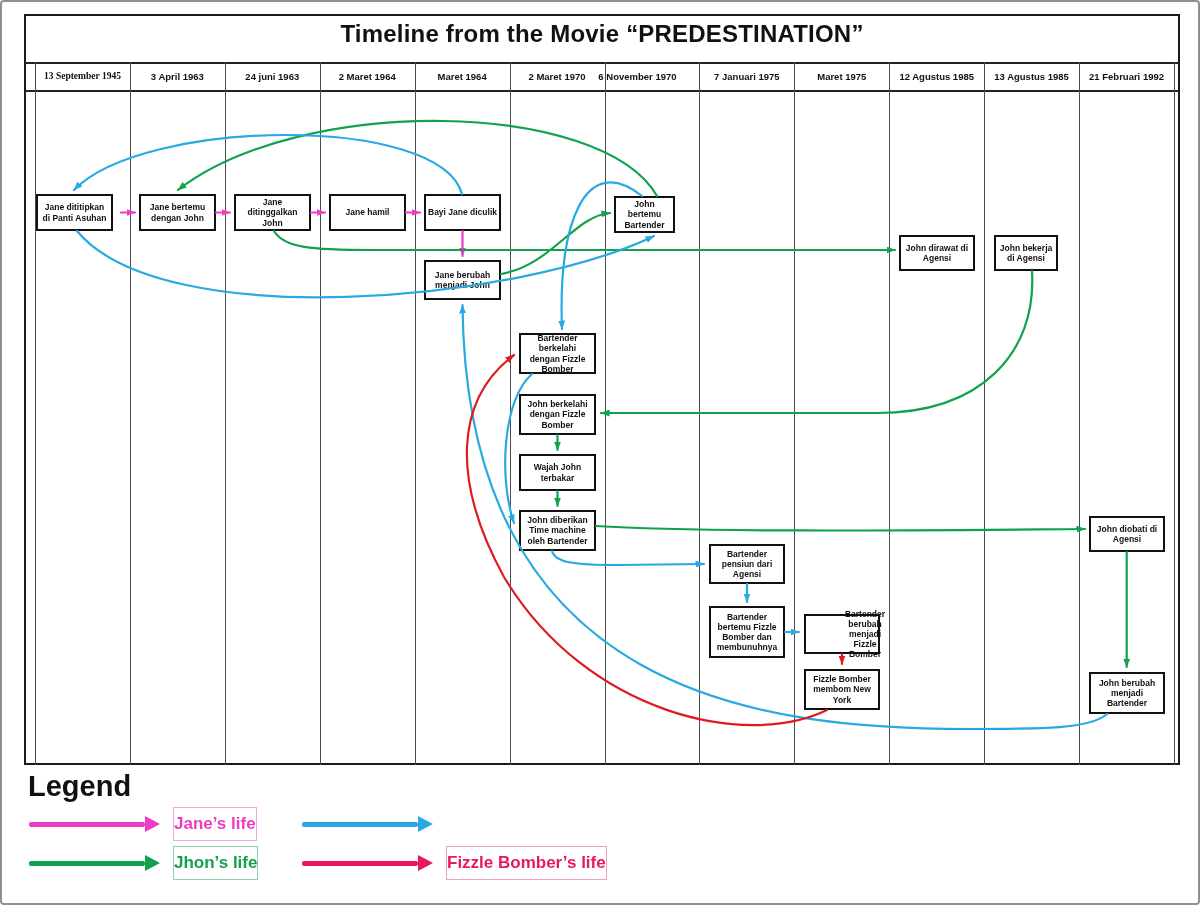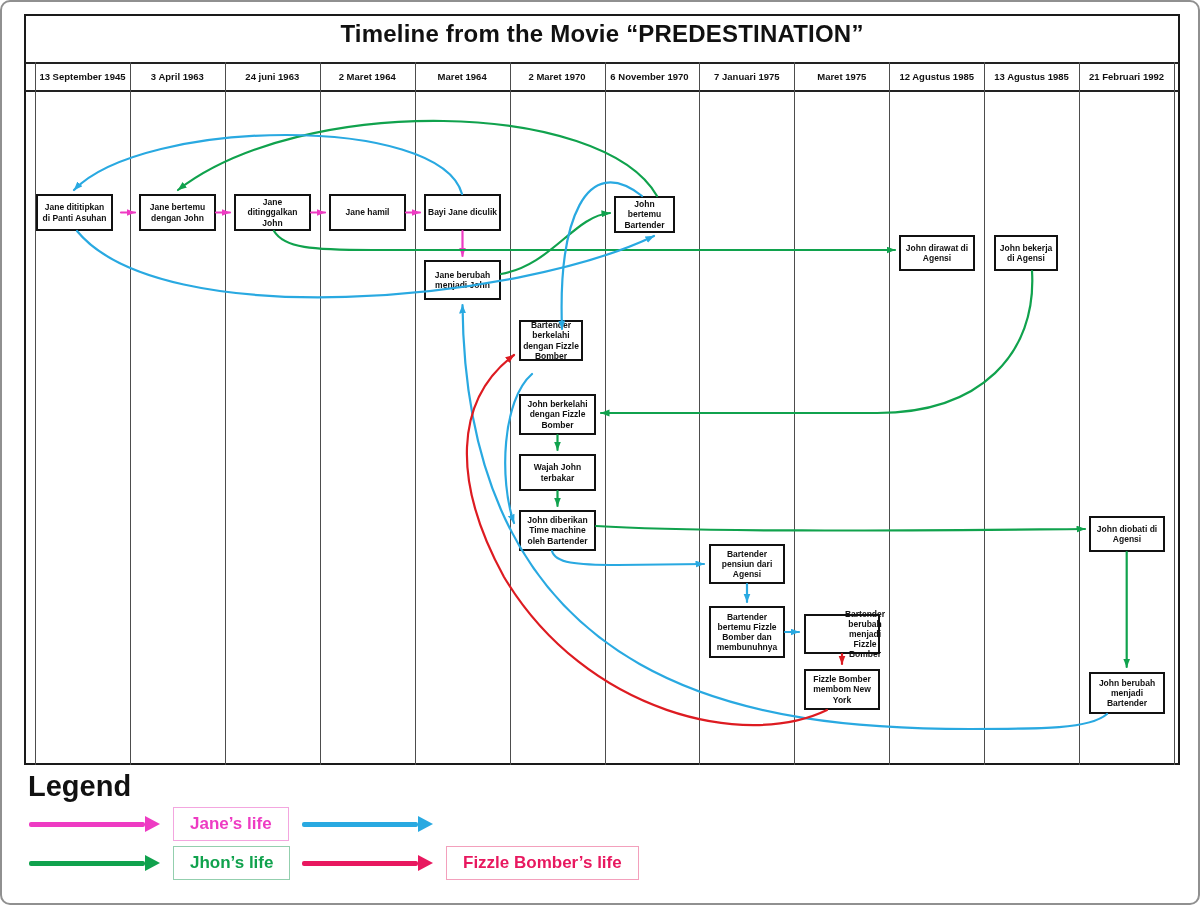--- a/index.html
+++ b/index.html
@@ -1,19 +1,19 @@
 <!DOCTYPE html>
 <html><head>
 <meta charset="utf-8">
 <style>
   html,body{margin:0;padding:0;background:#fff;}
   #page{
     position:relative;width:1200px;height:905px;background:#fff;overflow:hidden;
     font-family:"Liberation Sans",sans-serif;
-    border:2px solid #909090;border-radius:10px;box-sizing:border-box;
+    border:2px solid #909090;border-radius:4px;box-sizing:border-box;
   }
   #chart-frame{
     position:absolute;left:22px;top:12px;width:1156px;height:751px;
     border:2px solid #1a1a1a;box-sizing:border-box;background:transparent;
   }
   #page-title{
     position:absolute;left:22px;top:18px;width:1156px;text-align:center;
     font-size:24px;font-weight:bold;color:#111;letter-spacing:.2px;
   }
   .hline{position:absolute;height:1.6px;background:#222;}
@@ -30,21 +30,21 @@
   }
   #arrow-layer{position:absolute;left:0;top:0;width:1200px;height:905px;z-index:3;pointer-events:none;}
   #legend{position:absolute;left:0;top:763px;width:1200px;height:142px;}
   #legend-heading{
     position:absolute;left:26px;top:5px;font-size:29px;font-weight:bold;color:#111;
   }
   .legend-item{position:absolute;display:flex;align-items:center;height:34px;}
   .la-line{display:inline-block;width:116px;height:5px;border-radius:2px;}
   .la-head{display:inline-block;width:0;height:0;border-top:8px solid transparent;border-bottom:8px solid transparent;border-left-width:15px;border-left-style:solid;}
   .legend-chip{
-    display:inline-flex;align-items:center;margin-left:13px;padding:4px 16px;
+    display:inline-flex;align-items:center;margin-left:13px;padding:4px 0;
     border:1.5px solid;font-size:17px;font-weight:bold;white-space:nowrap;background:#fff;
     height:24px;box-sizing:content-box;
   }
 </style>
 </head>
 <body>
 
 <div id="page">
   <div id="chart-frame"></div>
   <div id="page-title">Timeline from the Movie “PREDESTINATION”</div>
@@ -59,44 +59,44 @@
       <div class="vline" style="left: 507.584px; top: 60px; height: 703px;"></div>
       <div class="vline" style="left: 602.5px; top: 60px; height: 703px;"></div>
       <div class="vline" style="left: 697.417px; top: 60px; height: 703px;"></div>
       <div class="vline" style="left: 792.334px; top: 60px; height: 703px;"></div>
       <div class="vline" style="left: 887.25px; top: 60px; height: 703px;"></div>
       <div class="vline" style="left: 982.167px; top: 60px; height: 703px;"></div>
       <div class="vline" style="left: 1077.08px; top: 60px; height: 703px;"></div>
       <div class="vline" style="left: 1172px; top: 60px; height: 703px;"></div>
     </div>
   <div id="headers">
-      <div class="col-header" style="left: 33px; width: 94.9167px;">13 September 1945</div>
+      <div class="col-header" style="left: 33px; width: 94.9167px; font-family: Liberation Serif, serif;">13 September 1945</div>
       <div class="col-header" style="left: 127.917px; width: 94.9167px;">3 April 1963</div>
       <div class="col-header" style="left: 222.833px; width: 94.9167px;">24 juni 1963</div>
       <div class="col-header" style="left: 317.75px; width: 94.9167px;">2 Maret 1964</div>
       <div class="col-header" style="left: 412.667px; width: 94.9167px;">Maret 1964</div>
       <div class="col-header" style="left: 507.584px; width: 94.9167px;">2 Maret 1970</div>
-      <div class="col-header" style="left: 600px; width: 94.9167px; text-align: center;">6 November 1970</div>
+      <div class="col-header" style="left: 588px; width: 94.9167px; text-align: center;">6 November 1970</div>
       <div class="col-header" style="left: 697.417px; width: 94.9167px;">7 Januari 1975</div>
       <div class="col-header" style="left: 792.334px; width: 94.9167px;">Maret 1975</div>
       <div class="col-header" style="left: 887.25px; width: 94.9167px;">12 Agustus 1985</div>
       <div class="col-header" style="left: 982.167px; width: 94.9167px;">13 Agustus 1985</div>
       <div class="col-header" style="left: 1077.08px; width: 94.9167px;">21 Februari 1992</div>
     </div>
   <div id="boxes">
       <div class="event-box" style="left: 34px; top: 192px; width: 77px; height: 37px;">Jane dititipkan di Panti Asuhan</div>
       <div class="event-box" style="left: 137px; top: 192px; width: 77px; height: 37px;">Jane bertemu dengan John</div>
       <div class="event-box" style="left: 232px; top: 192px; width: 77px; height: 37px;">Jane ditinggalkan John</div>
       <div class="event-box" style="left: 327px; top: 192px; width: 77px; height: 37px;">Jane hamil</div>
       <div class="event-box" style="left: 422px; top: 192px; width: 77px; height: 37px;">Bayi Jane diculik</div>
       <div class="event-box" style="left: 422px; top: 258px; width: 77px; height: 40px;">Jane berubah menjadi John</div>
       <div class="event-box" style="left: 612px; top: 194px; width: 61px; height: 37px;">John bertemu Bartender</div>
       <div class="event-box" style="left: 897px; top: 233px; width: 76px; height: 36px;">John dirawat di Agensi</div>
       <div class="event-box" style="left: 992px; top: 233px; width: 64px; height: 36px;">John bekerja di Agensi</div>
-      <div class="event-box" style="left: 517px; top: 318px; width: 64px; height: 41px;">Bartender berkelahi dengan Fizzle Bomber</div>
+      <div class="event-box" style="left: 517px; top: 331px; width: 77px; height: 41px;">Bartender berkelahi dengan Fizzle Bomber</div>
       <div class="event-box" style="left: 517px; top: 392px; width: 77px; height: 41px;">John berkelahi dengan Fizzle Bomber</div>
       <div class="event-box" style="left: 517px; top: 452px; width: 77px; height: 37px;">Wajah John terbakar</div>
       <div class="event-box" style="left: 517px; top: 508px; width: 77px; height: 41px;">John diberikan Time machine oleh Bartender</div>
       <div class="event-box" style="left: 707px; top: 542px; width: 76px; height: 40px;">Bartender pensiun dari Agensi</div>
       <div class="event-box" style="left: 707px; top: 604px; width: 76px; height: 52px;">Bartender bertemu Fizzle Bomber dan membunuhnya</div>
       <div class="event-box" style="left: 802px; top: 612px; width: 76px; height: 40px; padding-left: 48px;">Bartender berubah menjadi Fizzle Bomber</div>
       <div class="event-box" style="left: 802px; top: 667px; width: 76px; height: 41px;">Fizzle Bomber membom New York</div>
       <div class="event-box" style="left: 1087px; top: 514px; width: 76px; height: 36px;">John diobati di Agensi</div>
       <div class="event-box" style="left: 1087px; top: 670px; width: 76px; height: 42px;">John berubah menjadi Bartender</div>
     </div>

